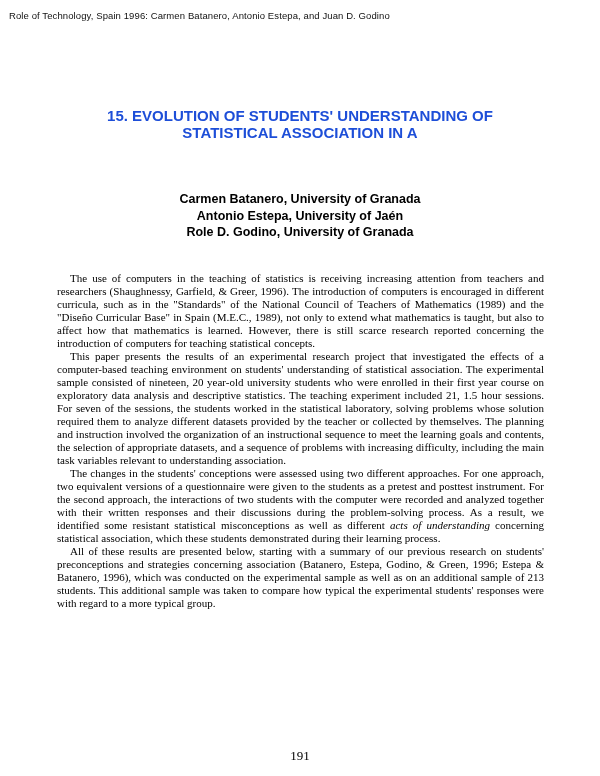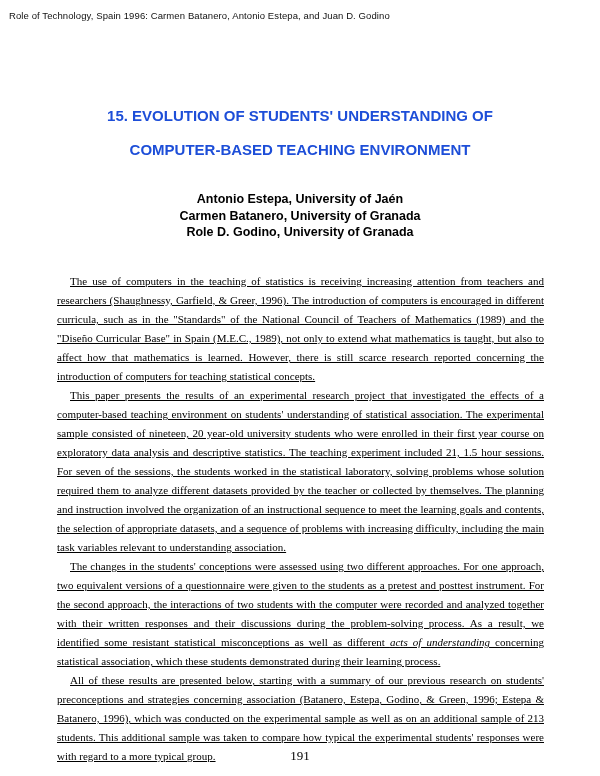--- a/index.html
+++ b/index.html
@@ -51,24 +51,23 @@
     line-height: 16.5px;
     color: #000000;
   }
   .body-text {
     position: absolute;
     top: 272px;
     left: 57px;
     width: 487px;
     font-family: "Liberation Serif", serif;
     font-size: 11px;
-    line-height: 19px;
+    line-height: 13px;
     text-align: justify;
     color: #000000;
-    text-decoration: underline;
   }
   .body-text p {
     margin: 0;
     padding: 0;
     text-indent: 13px;
   }
   .body-text .italic {
     font-style: italic;
   }
   .page-number {
@@ -84,27 +83,26 @@
 </style>
 </head>
 <body>
 
 <div class="page">
 
   <div class="running-header">Role of Technology, Spain 1996: Carmen Batanero, Antonio Estepa, and Juan D. Godino</div>
 
   <h1 class="paper-title">
     <span>15. EVOLUTION OF STUDENTS' UNDERSTANDING OF</span><br>
-    <br>
-    <span>COMPUTER-BASED TEACHING ENVIRONMENT</span>
+    <span>STATISTICAL ASSOCIATION IN A</span><br>
   </h1>
 
   <div class="authors">
+    <div>Carmen Batanero, University of Granada</div>
     <div>Antonio Estepa, University of Jaén</div>
-    <div>Carmen Batanero, University of Granada</div>
     <div>Role D. Godino, University of Granada</div>
   </div>
 
   <div class="body-text">
     <p><span>The use of computers in the teaching of statistics is receiving increasing attention from teachers and researchers (Shaughnessy, Garfield, &amp; Greer, 1996). The introduction of computers is encouraged in different curricula, such as in the "Standards" of the National Council of Teachers of Mathematics (1989) and the "Diseño Curricular Base" in Spain (M.E.C., 1989), not only to extend what mathematics is taught, but also to affect how that mathematics is learned. However, there is still scarce research reported concerning the introduction of computers for teaching statistical concepts.</span></p>
     <p><span>This paper presents the results of an experimental research project that investigated the effects of a computer-based teaching environment on students' understanding of statistical association. The experimental sample consisted of nineteen, 20 year-old university students who were enrolled in their first year course on exploratory data analysis and descriptive statistics. The teaching experiment included 21, 1.5 hour sessions. For seven of the sessions, the students worked in the statistical laboratory, solving problems whose solution required them to analyze different datasets provided by the teacher or collected by themselves. The planning and instruction involved the organization of an instructional sequence to meet the learning goals and contents, the selection of appropriate datasets, and a sequence of problems with increasing difficulty, including the main task variables relevant to understanding association.</span></p>
     <p><span>The changes in the students' conceptions were assessed using two different approaches. For one approach, two equivalent versions of a questionnaire were given to the students as a pretest and posttest instrument. For the second approach, the interactions of two students with the computer were recorded and analyzed together with their written responses and their discussions during the problem-solving process. As a result, we identified some resistant statistical misconceptions as well as different </span><span class="italic">acts of understanding</span><span> concerning statistical association, which these students demonstrated during their learning process.</span></p>
     <p><span>All of these results are presented below, starting with a summary of our previous research on students' preconceptions and strategies concerning association (Batanero, Estepa, Godino, &amp; Green, 1996; Estepa &amp; Batanero, 1996), which was conducted on the experimental sample as well as on an additional sample of 213 students. This additional sample was taken to compare how typical the experimental students' responses were with regard to a more typical group.</span></p>
   </div>
 

